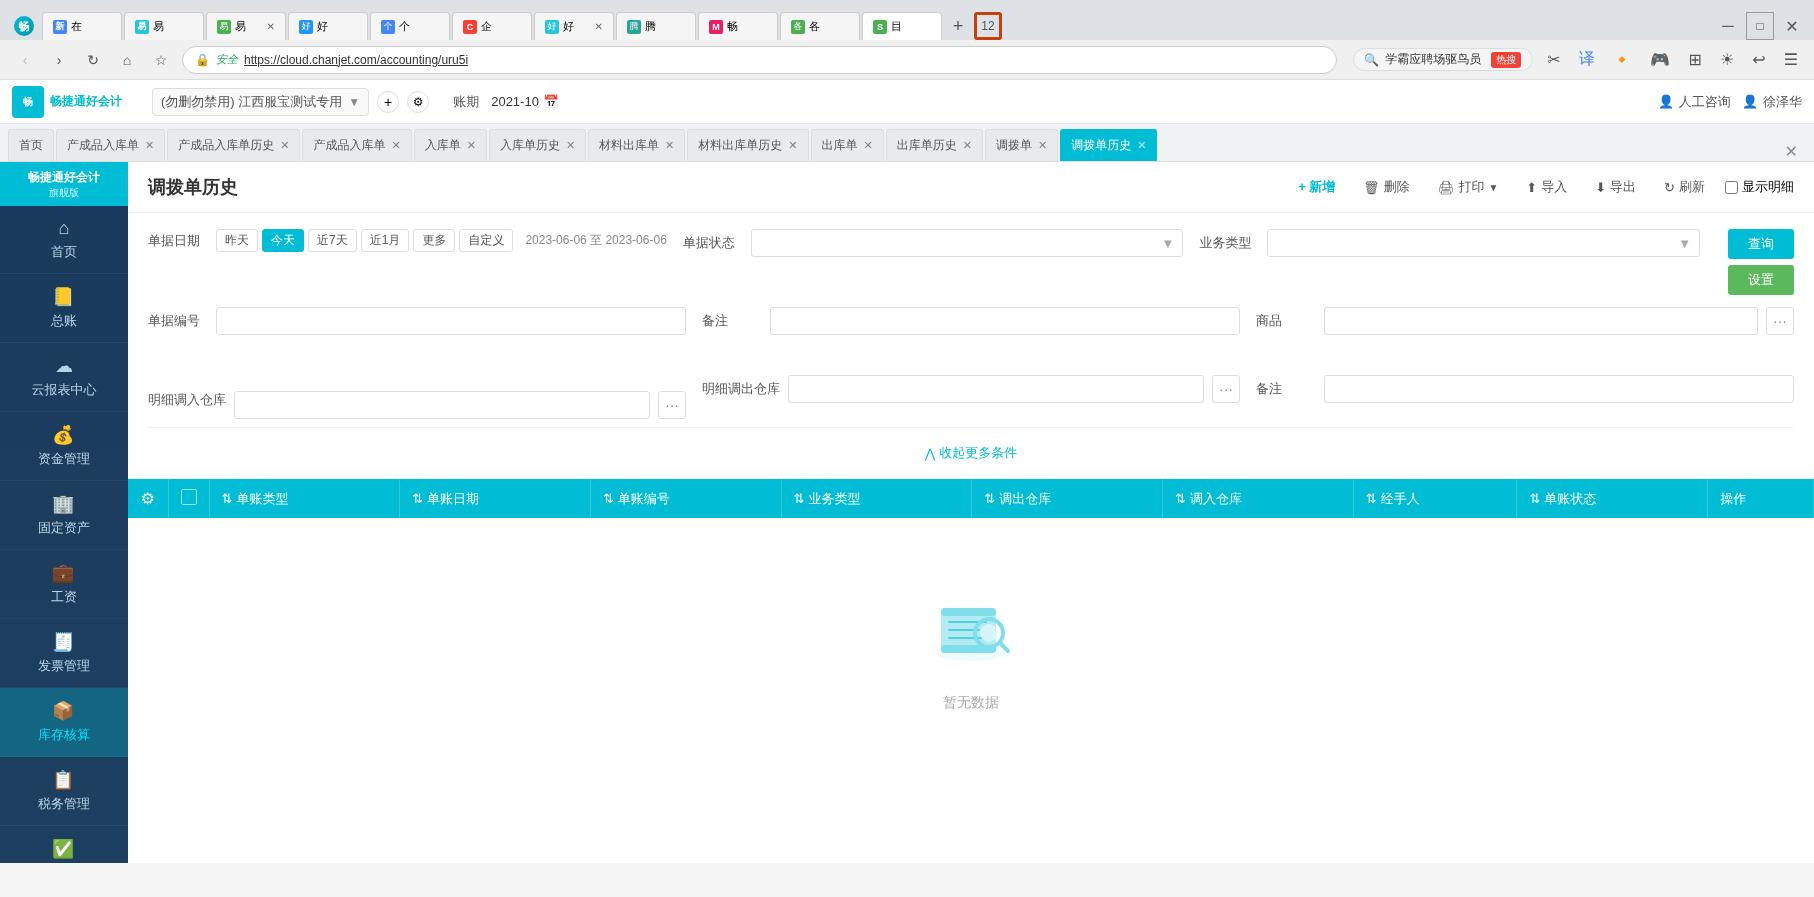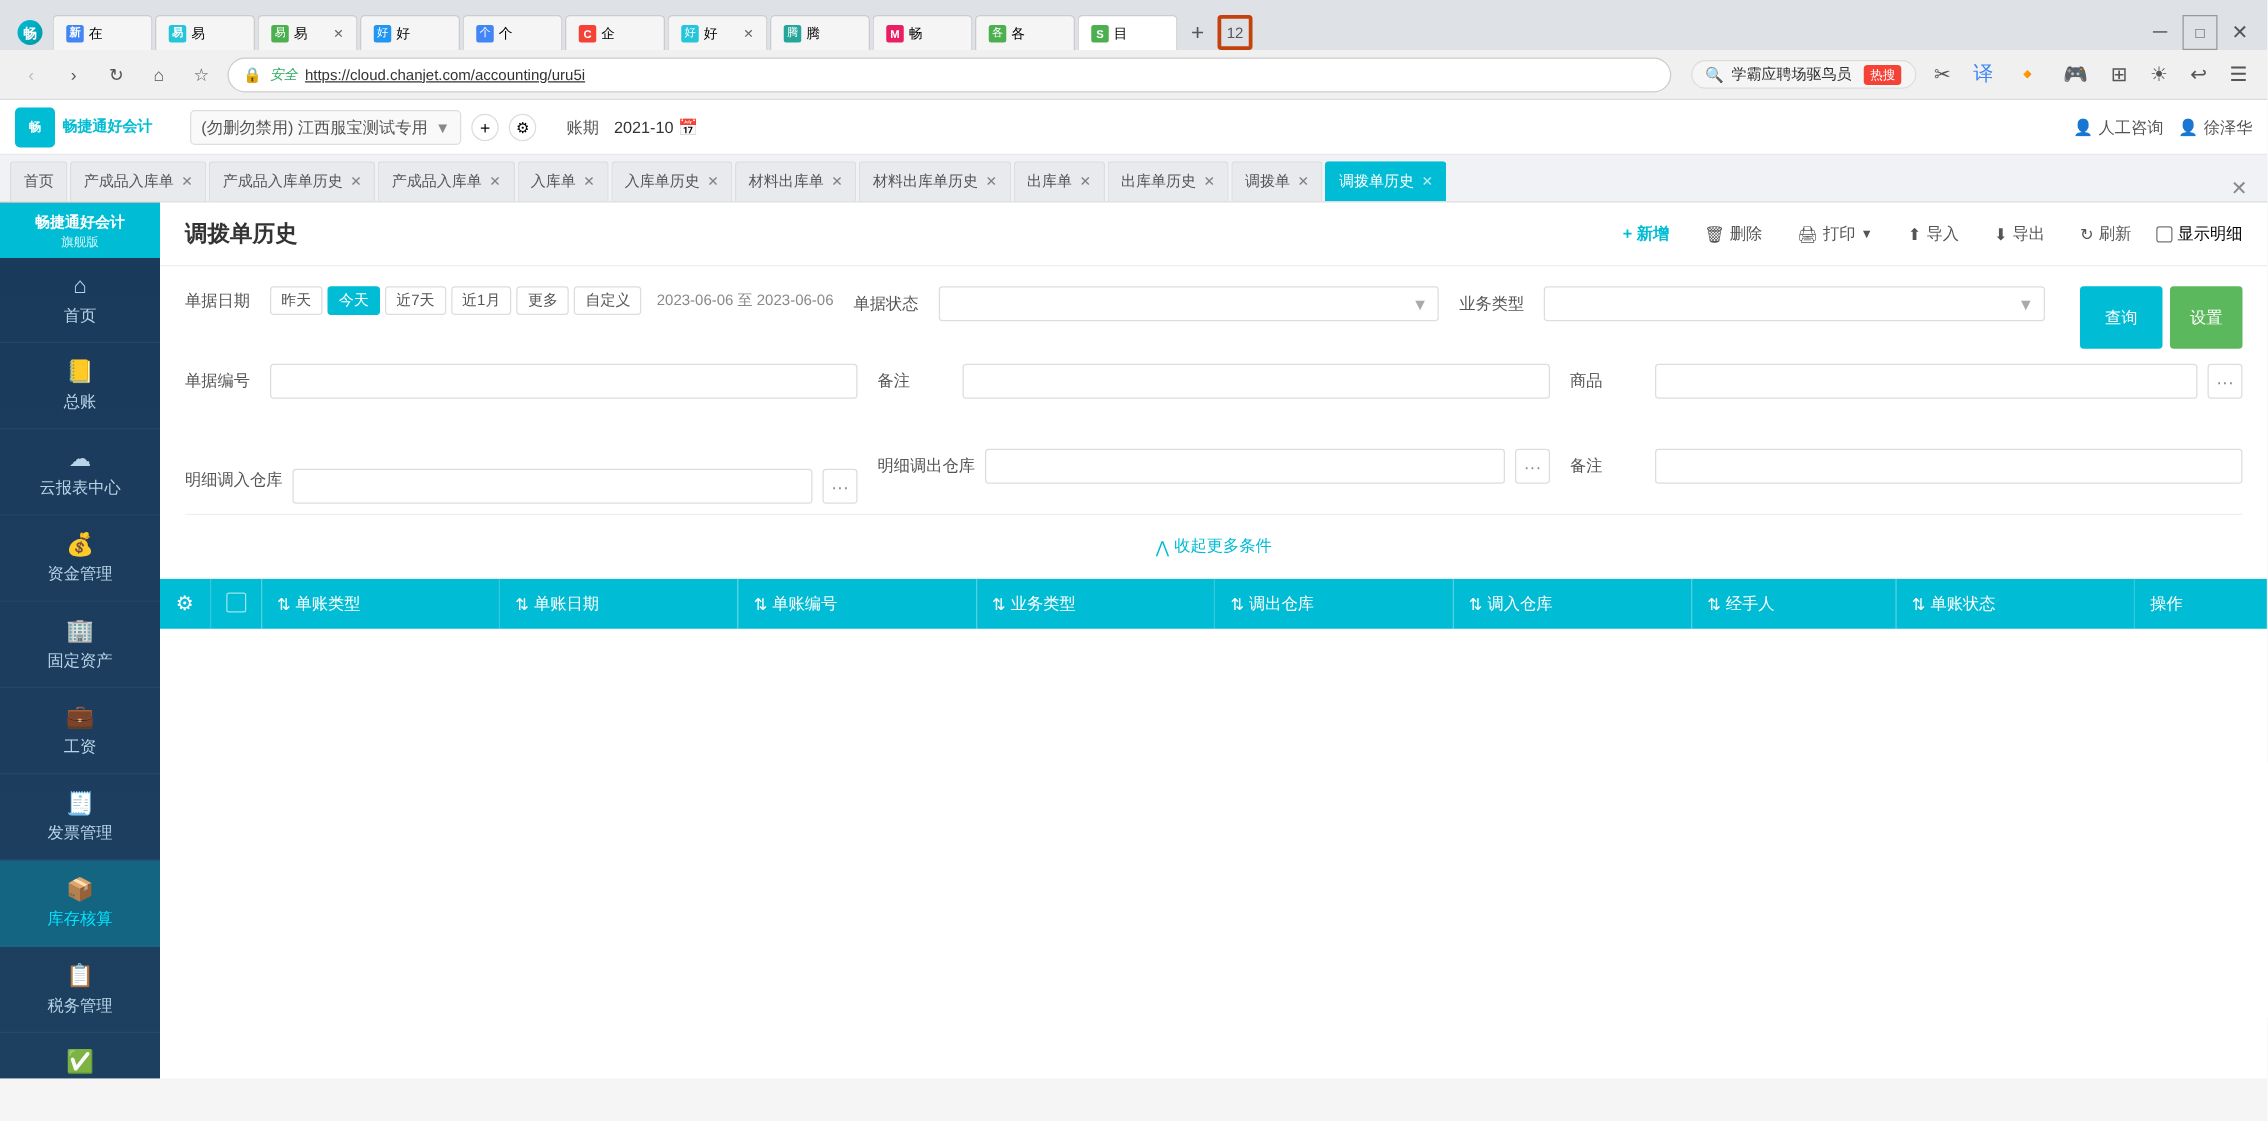--- a/index.html
+++ b/index.html
@@ -344,27 +344,27 @@
       border-radius: 3px;
       padding: 6px 20px;
       font-size: 13px;
       cursor: pointer;
     }
     .settings-btn {
       background: #5cb85c;
       color: #fff;
       border: none;
       border-radius: 3px;
-      padding: 16px 16px;
+      padding: 6px 16px;
       font-size: 13px;
       cursor: pointer;
     }
     .filter-actions {
       display: flex;
-      flex-direction: row;
+      flex-direction: column;
       gap: 6px;
       margin-left: 12px;
     }
 
     
     .table-area {
       flex: 1;
       overflow: auto;
     }
     .data-table {
@@ -849,16 +849,35 @@
               </th>
               <th class="ops-th">
                 <span>操作</span>
               </th>
             </tr>
           </thead>
           <tbody id="table-body">
           </tbody>
         </table>
 
+        <div class="empty-state">
+
+          <svg class="empty-icon" viewBox="0 0 100 100" xmlns="http://www.w3.org/2000/svg">
+            <ellipse cx="50" cy="75" rx="35" ry="8" fill="#e0f7fa" opacity="0.5"></ellipse>
+
+            <rect x="20" y="30" width="55" height="45" rx="4" fill="#b2ebf2"></rect>
+            <rect x="20" y="30" width="55" height="8" rx="4" fill="#80deea"></rect>
+            <rect x="20" y="67" width="55" height="8" rx="4" fill="#80deea"></rect>
+
+            <line x1="28" y1="44" x2="65" y2="44" stroke="#4dd0e1" stroke-width="2" stroke-linecap="round"></line>
+            <line x1="28" y1="52" x2="58" y2="52" stroke="#4dd0e1" stroke-width="2" stroke-linecap="round"></line>
+            <line x1="28" y1="60" x2="62" y2="60" stroke="#4dd0e1" stroke-width="2" stroke-linecap="round"></line>
+
+            <circle cx="68" cy="55" r="14" fill="none" stroke="#80deea" stroke-width="4"></circle>
+            <circle cx="68" cy="55" r="9" fill="#e0f7fa" opacity="0.8"></circle>
+            <line x1="79" y1="65" x2="87" y2="73" stroke="#80deea" stroke-width="4" stroke-linecap="round"></line>
+          </svg>
+          <span class="empty-text">暂无数据</span>
+        </div>
       </div>
     </div>
   </div>
 </div>
 
 </body></html>

